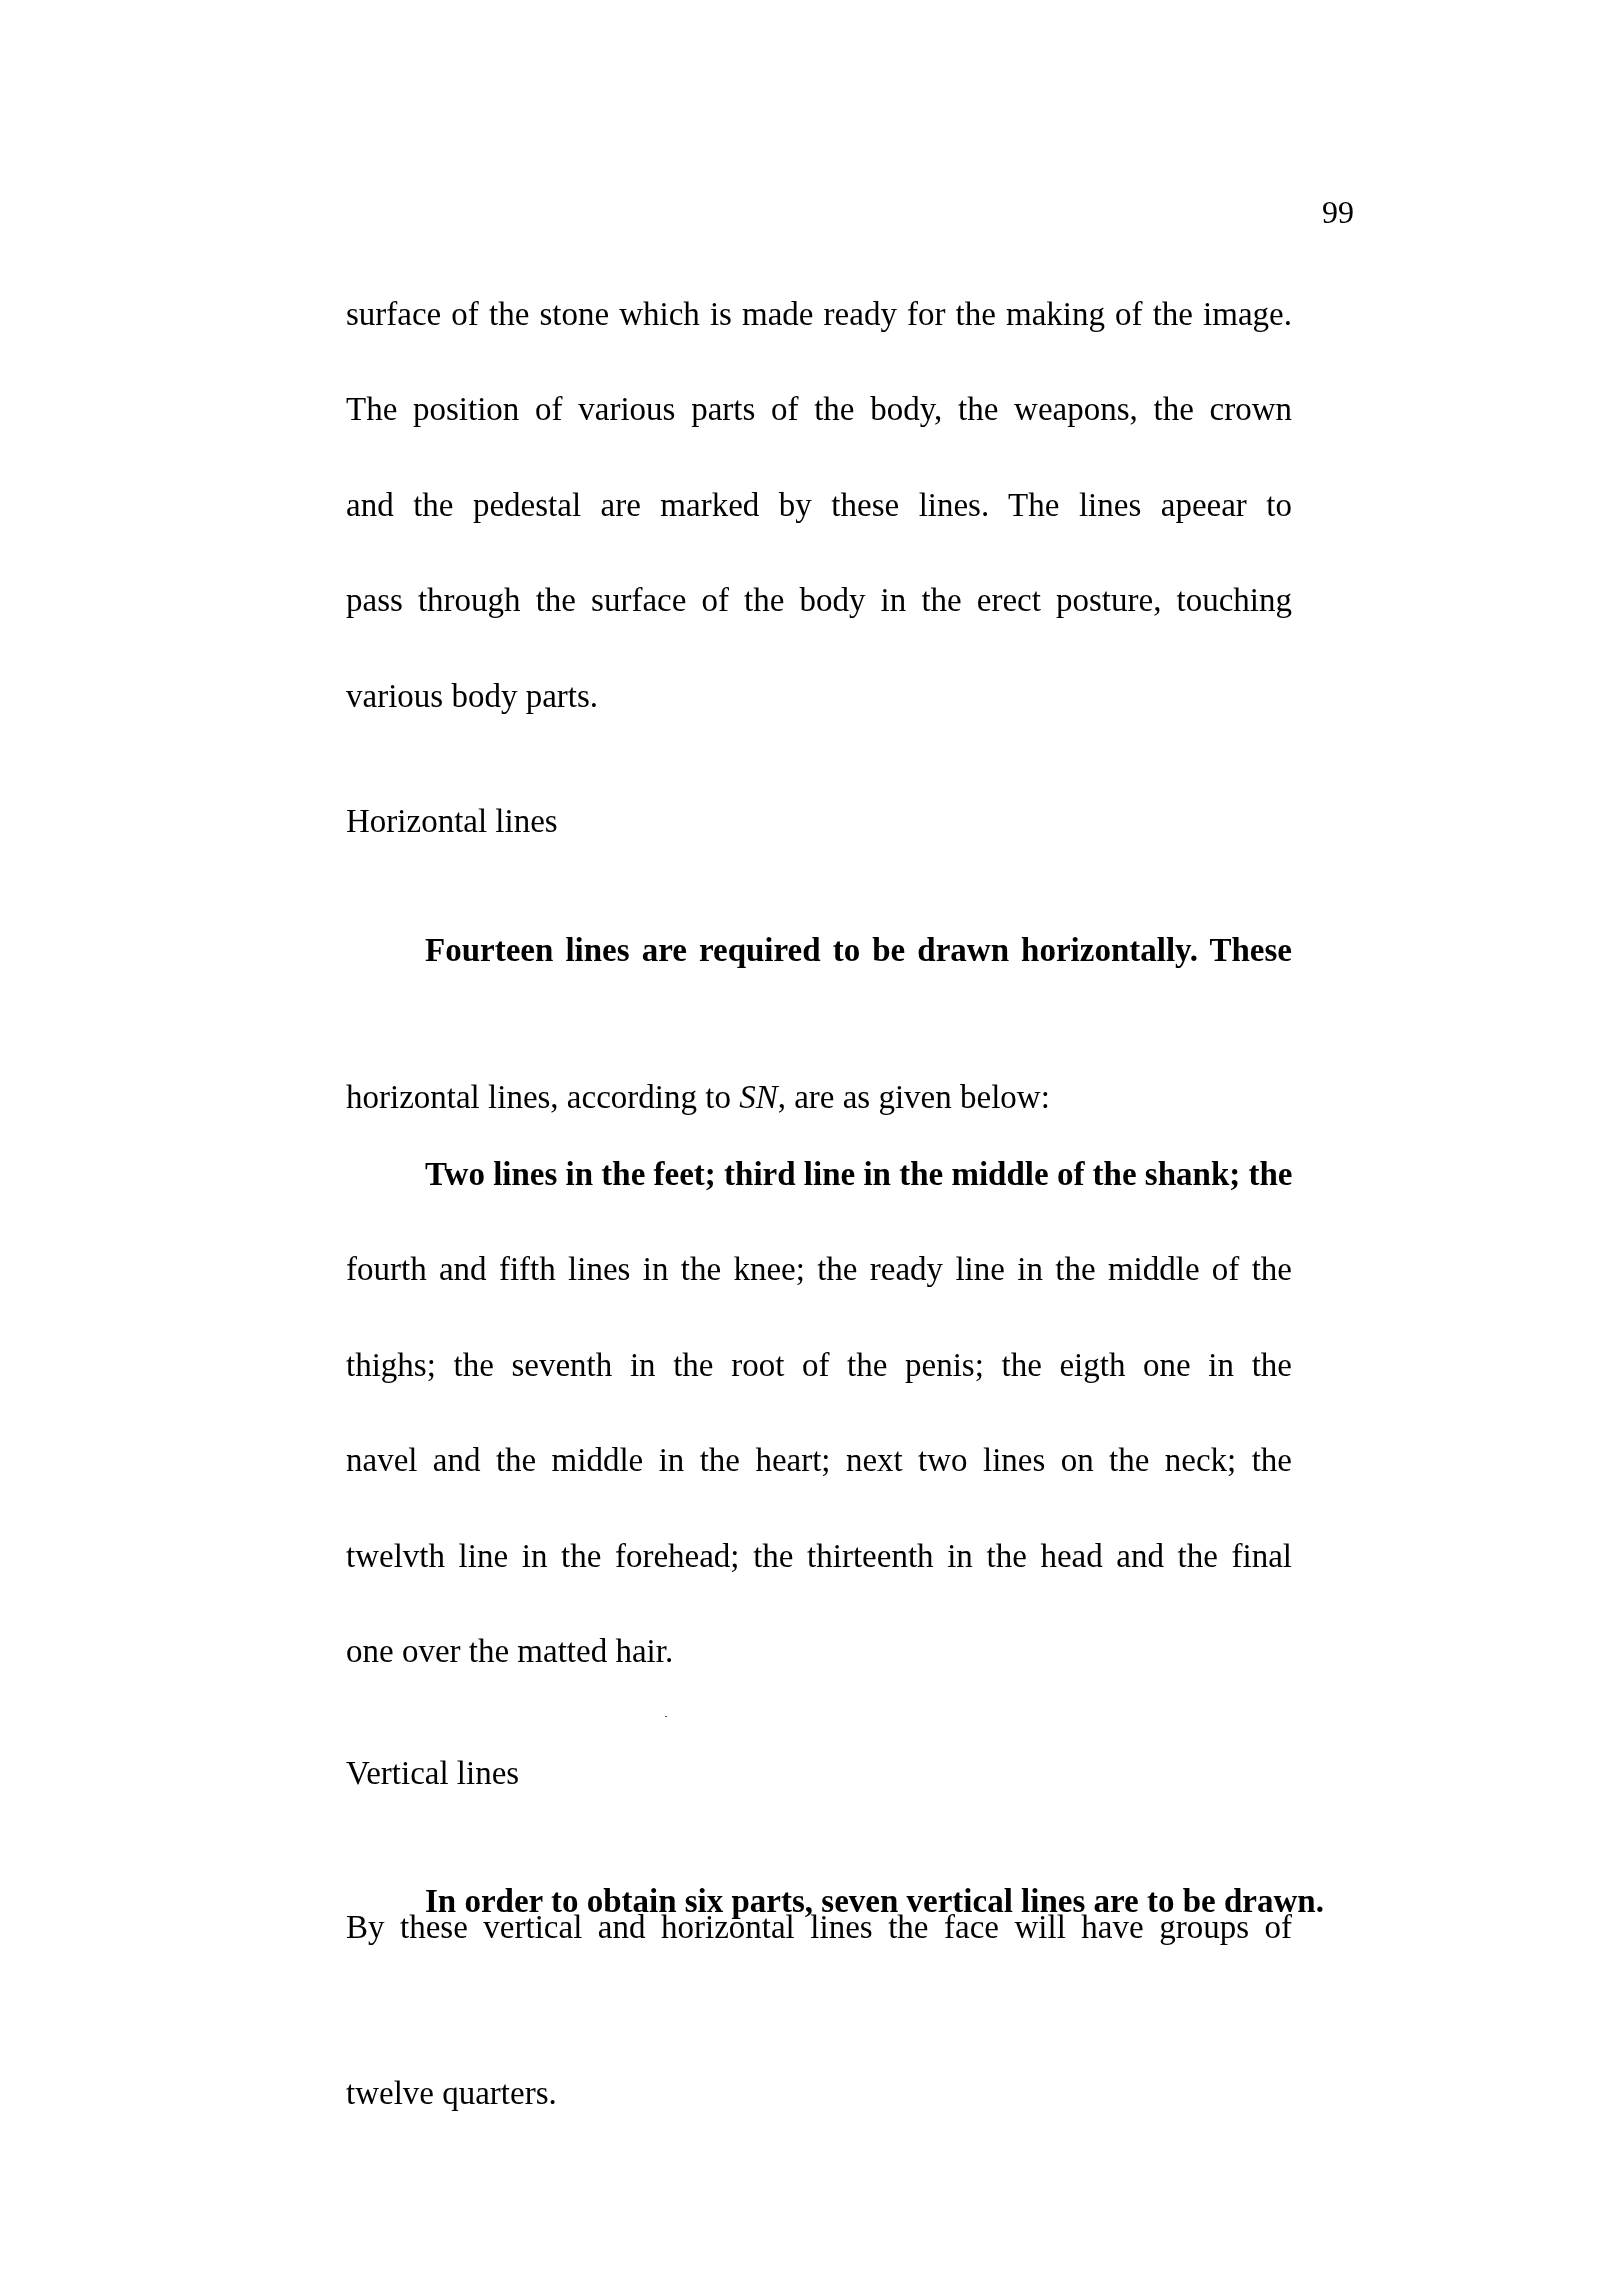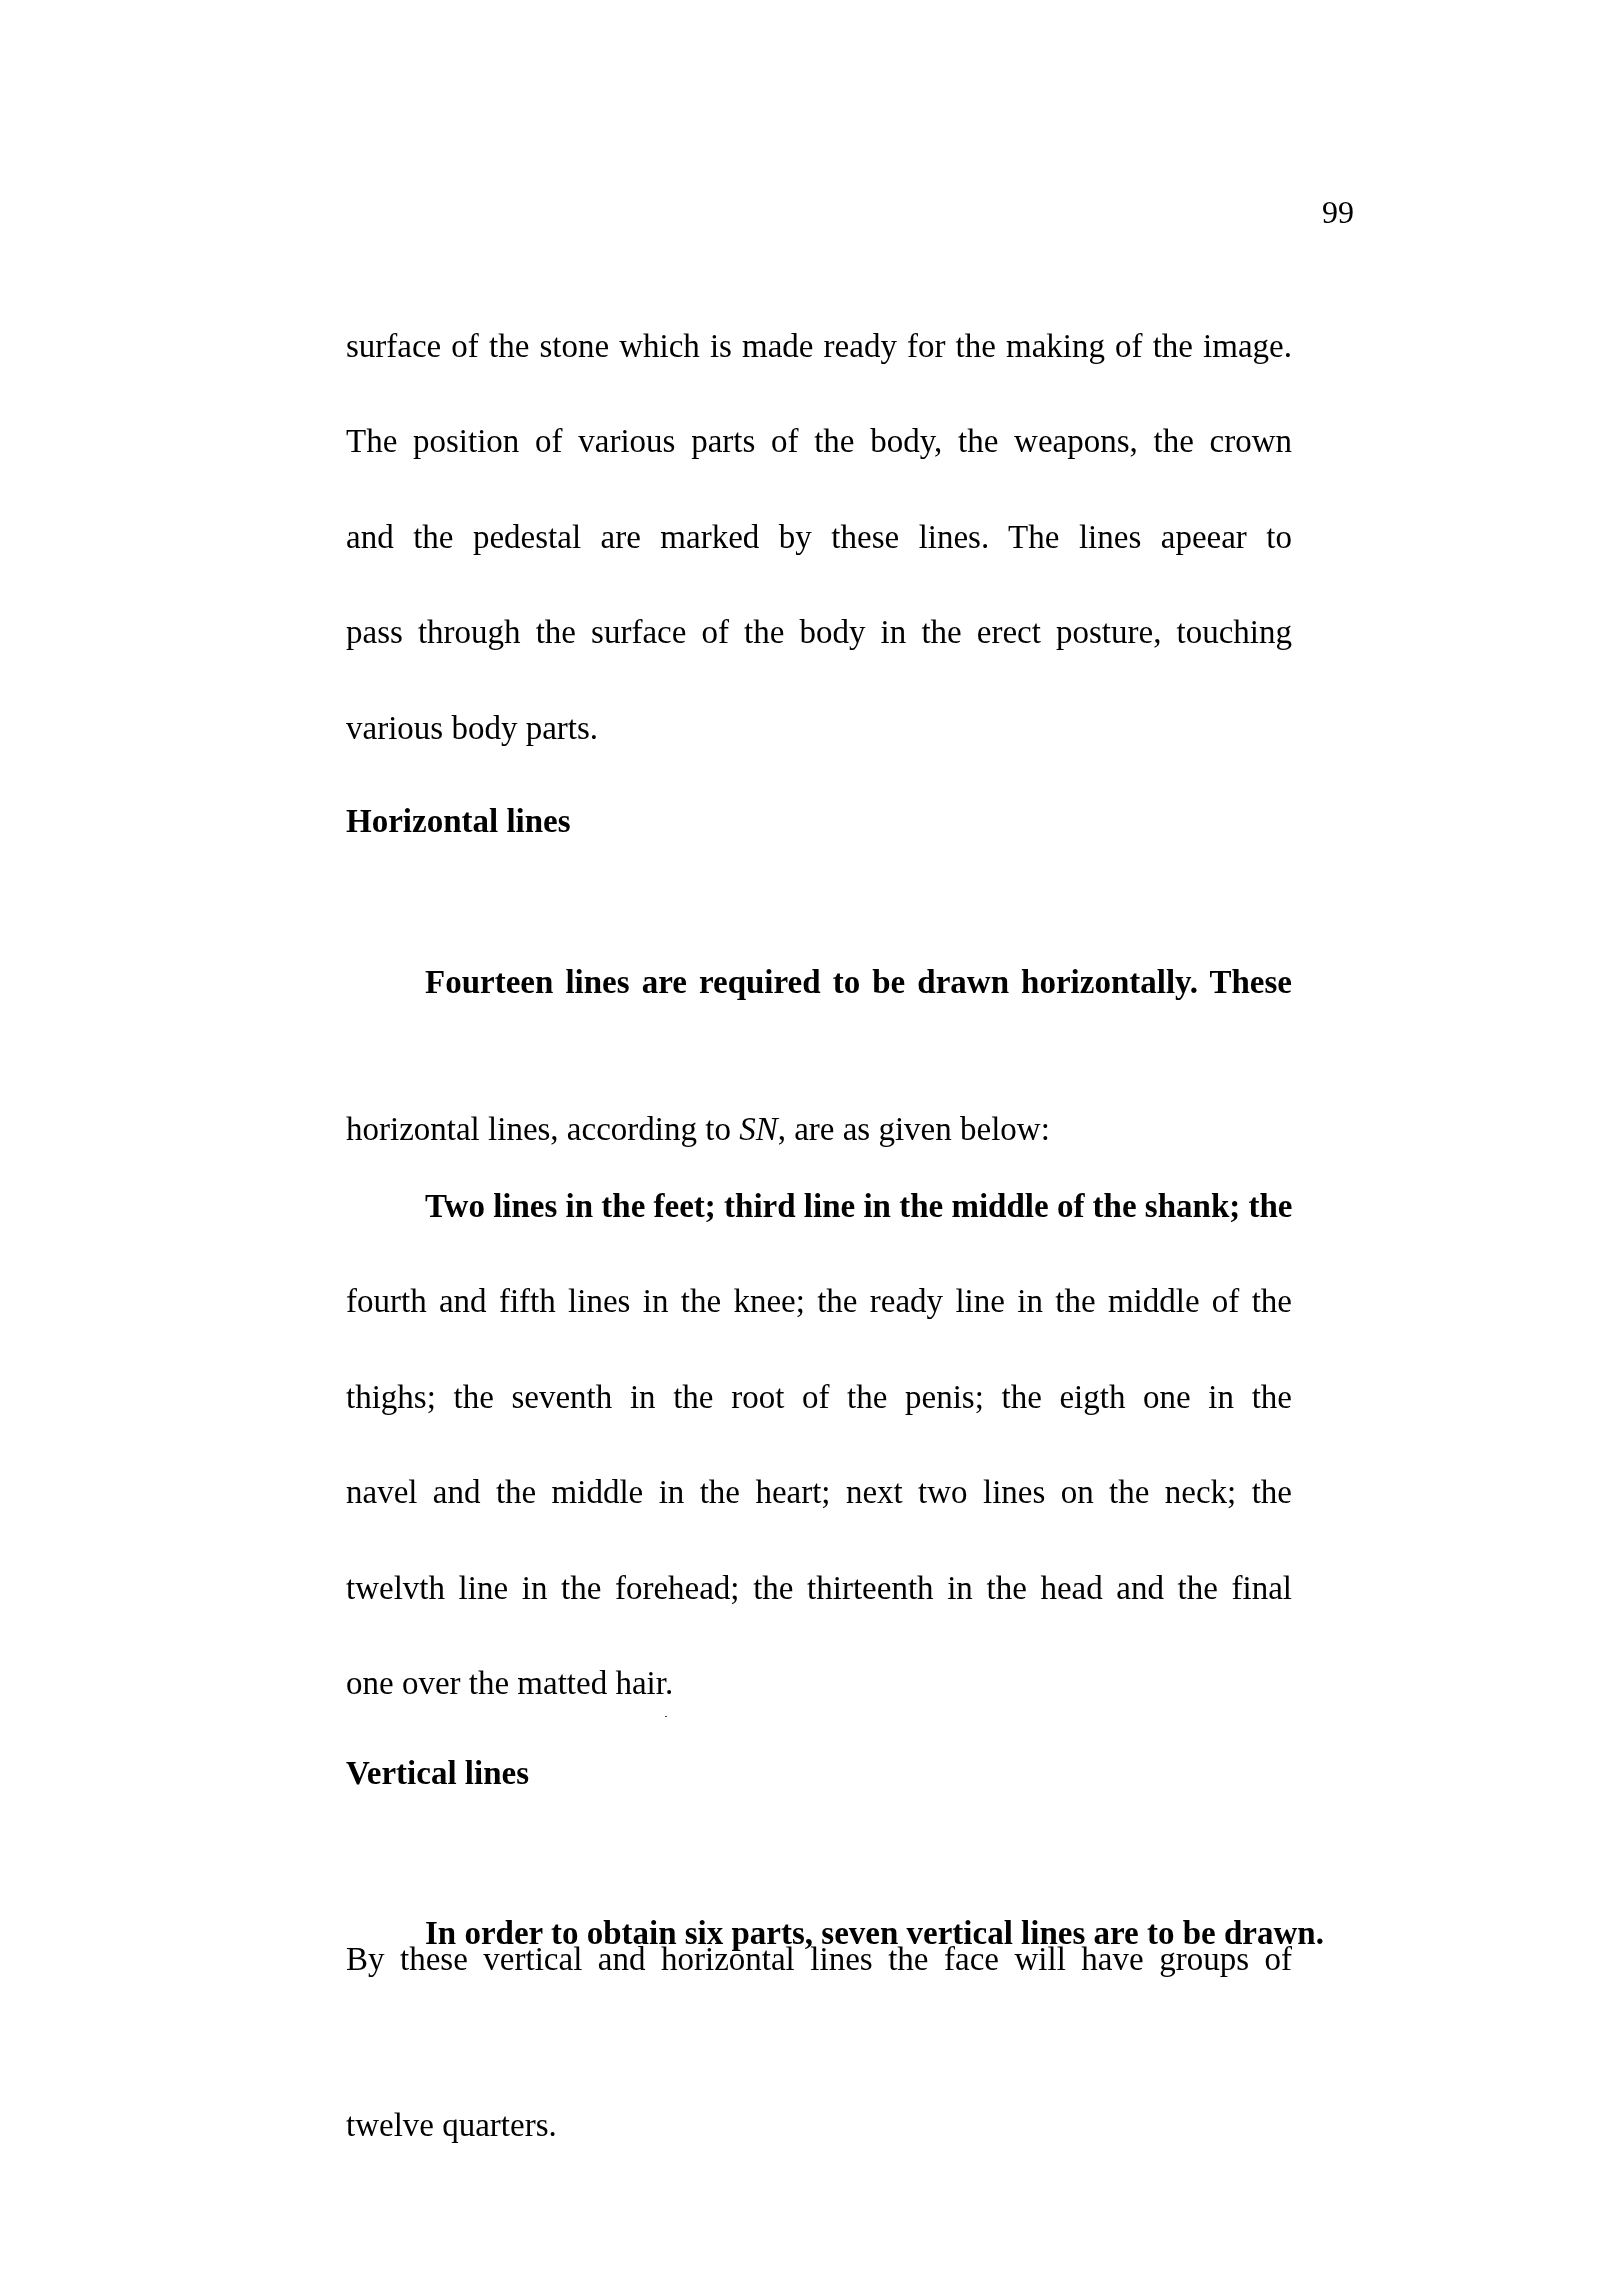--- a/index.html
+++ b/index.html
@@ -1,22 +1,22 @@
 <!DOCTYPE html>
 <html style="font-size:10.5px"><head>
 <meta charset="utf-8">
 <style>
   html, body { margin: 0; padding: 0; background: #ffffff; }
   body { width: 1624px; height: 2295px; position: relative; overflow: hidden;
          font-family: "Liberation Serif", "DejaVu Serif", serif; color: #000; }
   .page-number { position: absolute; left: 1322px; top: 194px; font-size: 32px; }
-  .line { position: absolute; left: 346px; width: 946px; font-size: 33px; white-space: nowrap; line-height: 39px; margin-top: 32px; }
+  .line { position: absolute; left: 346px; width: 946px; font-size: 33px; white-space: nowrap; line-height: 39px; }
   .just { text-align: justify; text-align-last: justify; }
   .indent { padding-left: 79px; box-sizing: border-box; font-weight: bold; }
-  .heading { position: absolute; left: 346px; font-size: 33px; font-weight: bold; line-height: 39px; }
+  .heading { position: absolute; left: 346px; font-size: 33px; font-weight: normal; line-height: 39px; }
   .speck { position: absolute; left: 665px; top: 1716px; width: 2px; height: 1.3px; background: #444; }
 </style>
 </head>
 <body>
 
 <div class="page-number">99</div>
 
 <div class="line just" style="top:295px">surface of the stone which is made ready for the making of the image.</div>
 <div class="line just" style="top:390px">The position of various parts of the body, the weapons, the crown</div>
 <div class="line just" style="top:486px">and the pedestal are marked by these lines.  The lines apeear to</div>

